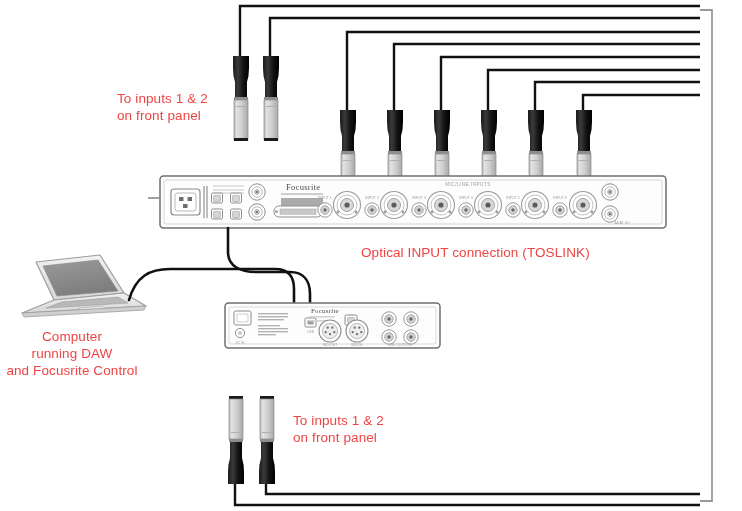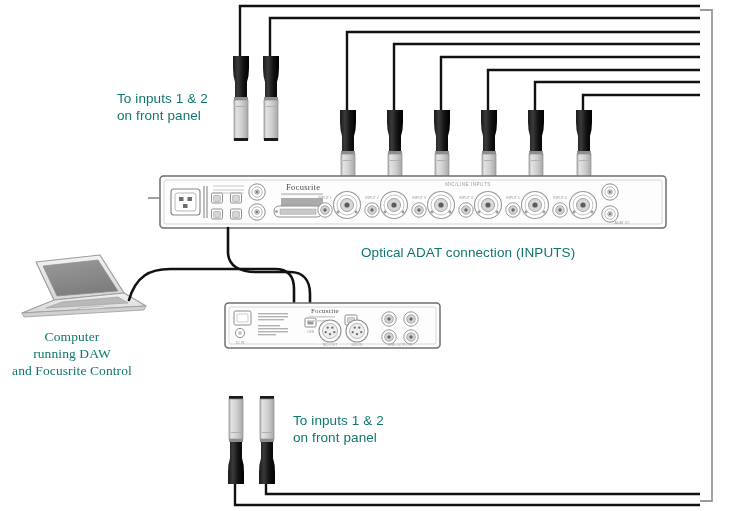--- a/index.html
+++ b/index.html
@@ -17,21 +17,21 @@
     background: #ffffff;
     overflow: hidden;
   }
   #diagram-root svg {
     position: absolute;
     top: 0;
     left: 0;
   }
   .label-text {
     position: absolute;
-    color: #0f766e;
+    color: #ef4444;
     font-size: 13.5px;
     line-height: 17px;
     white-space: pre-line;
     letter-spacing: 0.1px;
   }
   #label-clarett {
     left: 44px;
     top: 183px;
     width: 100px;
     text-align: right;
@@ -49,21 +49,20 @@
   #label-adat {
     left: 361px;
     top: 244px;
     text-align: left;
   }
   #label-computer {
     left: 2px;
     top: 328px;
     width: 140px;
     text-align: center;
-    font-family: Liberation Serif, serif;
   }
   #label-sources {
     position: absolute;
     left: 646px;
     top: 246px;
     width: 200px;
     transform: rotate(-90deg);
     transform-origin: center center;
     text-align: center;
     color: #8a8a8a;
@@ -345,21 +344,21 @@
     <line x1="148" y1="198" x2="160" y2="198" stroke="#8a8a8a" stroke-width="1.6"></line>
   </svg>
 
 
   <div class="label-text" id="label-inputs-top">To inputs 1 &amp; 2
 on front panel</div>
 
   <div class="label-text" id="label-inputs-bottom">To inputs 1 &amp; 2
 on front panel</div>
 
-  <div class="label-text" id="label-adat">Optical ADAT connection (INPUTS)</div>
+  <div class="label-text" id="label-adat">Optical INPUT connection (TOSLINK)</div>
 
   <div class="label-text" id="label-computer">Computer
 running DAW
 and Focusrite Control</div>
 
   <div id="label-sources">Up to 10 Mic/Line Sources</div>
 
 </div>
 
 </body></html>

